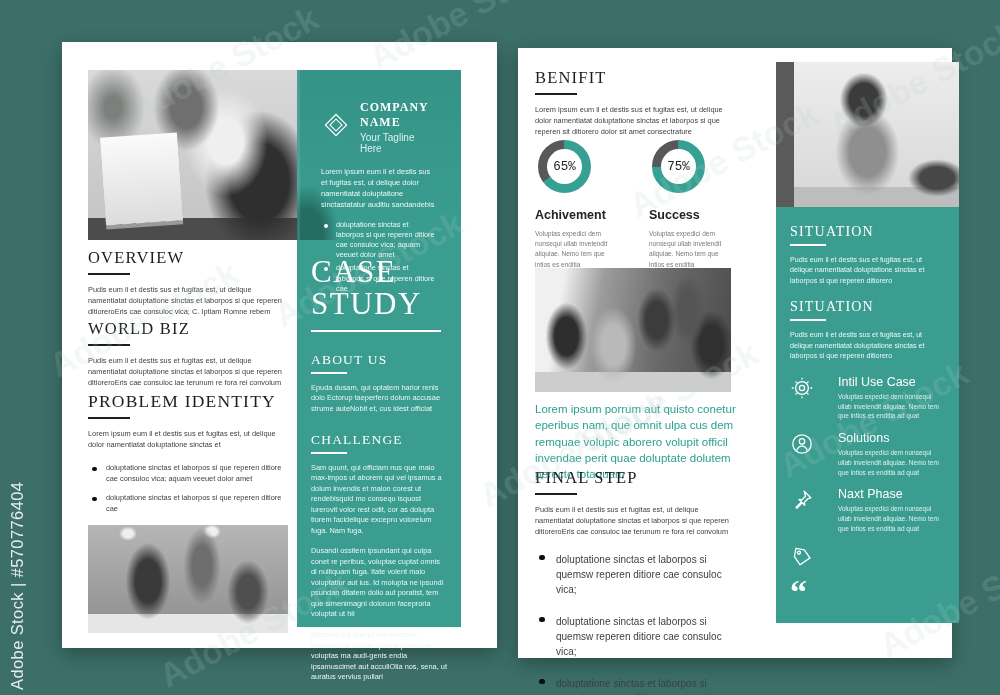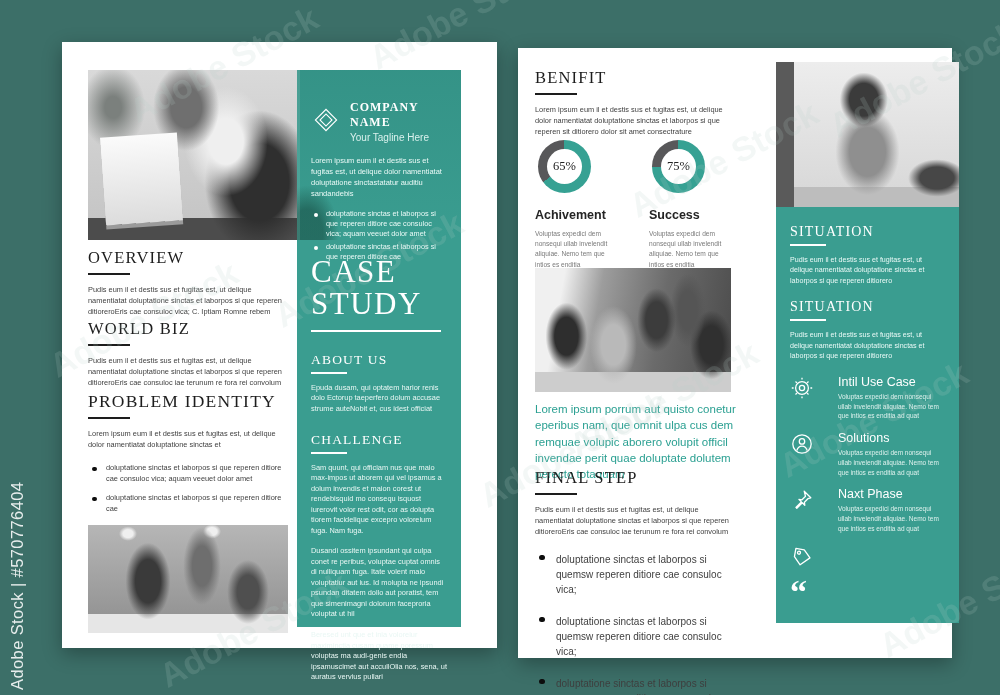--- a/index.html
+++ b/index.html
@@ -44,21 +44,21 @@
     background:
       linear-gradient(90deg,#5a5a5a 0 10%, rgba(90,90,90,0) 10%),
       radial-gradient(30px 34px at 48% 26%, #3b3b3b 48%, rgba(59,59,59,0) 80%),
       radial-gradient(40px 54px at 50% 62%, #8f8f8f 45%, rgba(143,143,143,0) 80%),
       radial-gradient(34px 22px at 88% 80%, #474747 50%, rgba(71,71,71,0) 85%),
       linear-gradient(0deg,#bdbdbd 0 14%, rgba(189,189,189,0) 14%),
       linear-gradient(180deg,#ededed,#d6d6d6);}
 
   
   #lp-column{position:absolute;left:235px;top:28px;width:164px;height:557px;background:#3a9d90;}
-  #lp-header{position:absolute;left:0;top:0;right:0;height:170px;box-sizing:border-box;padding:30px 14px 0;
+  #lp-header{position:absolute;left:0;top:0;right:0;height:170px;box-sizing:border-box;padding:30px 24px 0;
     background:
       linear-gradient(90deg, rgba(255,255,255,.10) 0 3px, rgba(255,255,255,0) 3px 52px),
       radial-gradient(40px 60px at 6% 96%, rgba(20,70,60,.55) 40%, rgba(20,70,60,0) 80%),
       linear-gradient(180deg, rgba(52,146,134,.92), rgba(58,157,144,.96));}
   .brand-row{display:flex;align-items:center;gap:9px;}
   .brand-text .company{color:#fff;font-size:12px;letter-spacing:1px;font-weight:700;
     font-family:"Liberation Serif","DejaVu Serif",serif;}
   .brand-text .tagline{color:#d9f1ed;font-size:10px;margin-top:2px;}
   .hdr-intro{margin-top:13px;font-size:7.5px;line-height:1.45;color:#eafaf7;}
   .hdr-bullets{margin:9px 0 0 2px;padding:0;list-style:none;}
@@ -85,21 +85,21 @@
   .bullets li{position:relative;padding-left:16px;margin-bottom:8px;font-size:7.4px;line-height:1.48;color:#3e3e3e;}
   .bullets li::before{content:"";position:absolute;left:2px;top:4px;width:4.5px;height:4.5px;border-radius:50%;background:#0d0d0d;}
 
   
   #rp-benefit{position:absolute;left:17px;top:20px;width:202px;}
   #rp-stats{position:absolute;left:17px;top:92px;display:flex;gap:24px;}
   .stat{width:90px;}
   .donut{position:relative;width:53px;height:53px;border-radius:50%;margin-left:3px;}
   .donut::after{content:"";position:absolute;inset:9px;background:#fff;border-radius:50%;}
   .donut .pct{position:absolute;inset:0;display:flex;align-items:center;justify-content:center;
-    z-index:2;font-family:Liberation Serif, serif;font-size:12.5px;color:#222;}
+    z-index:2;font-family:Liberation Mono, monospace;font-size:12.5px;color:#222;}
   .stat-label{margin-top:15px;font-size:12.5px;font-weight:700;color:#242424;}
   .stat-desc{margin-top:7px;font-size:6.6px;line-height:1.55;color:#7a7a7a;width:86px;}
   #rp-lead{position:absolute;left:17px;top:353px;width:212px;font-size:11.5px;line-height:1.42;color:#2ba092;}
   #rp-final{position:absolute;left:17px;top:420px;width:202px;}
   .bullets-big{margin:14px 0 0 2px;padding:0;list-style:none;}
   .bullets-big li{position:relative;padding-left:19px;margin-bottom:17px;font-size:10px;line-height:1.5;color:#3e3e3e;width:185px;}
   .bullets-big li::before{content:"";position:absolute;left:2px;top:3px;width:5.5px;height:5.5px;border-radius:50%;background:#0d0d0d;}
 
   
   #rp-sidebar{position:absolute;left:219px;top:14px;width:183px;margin-left:39px;}

